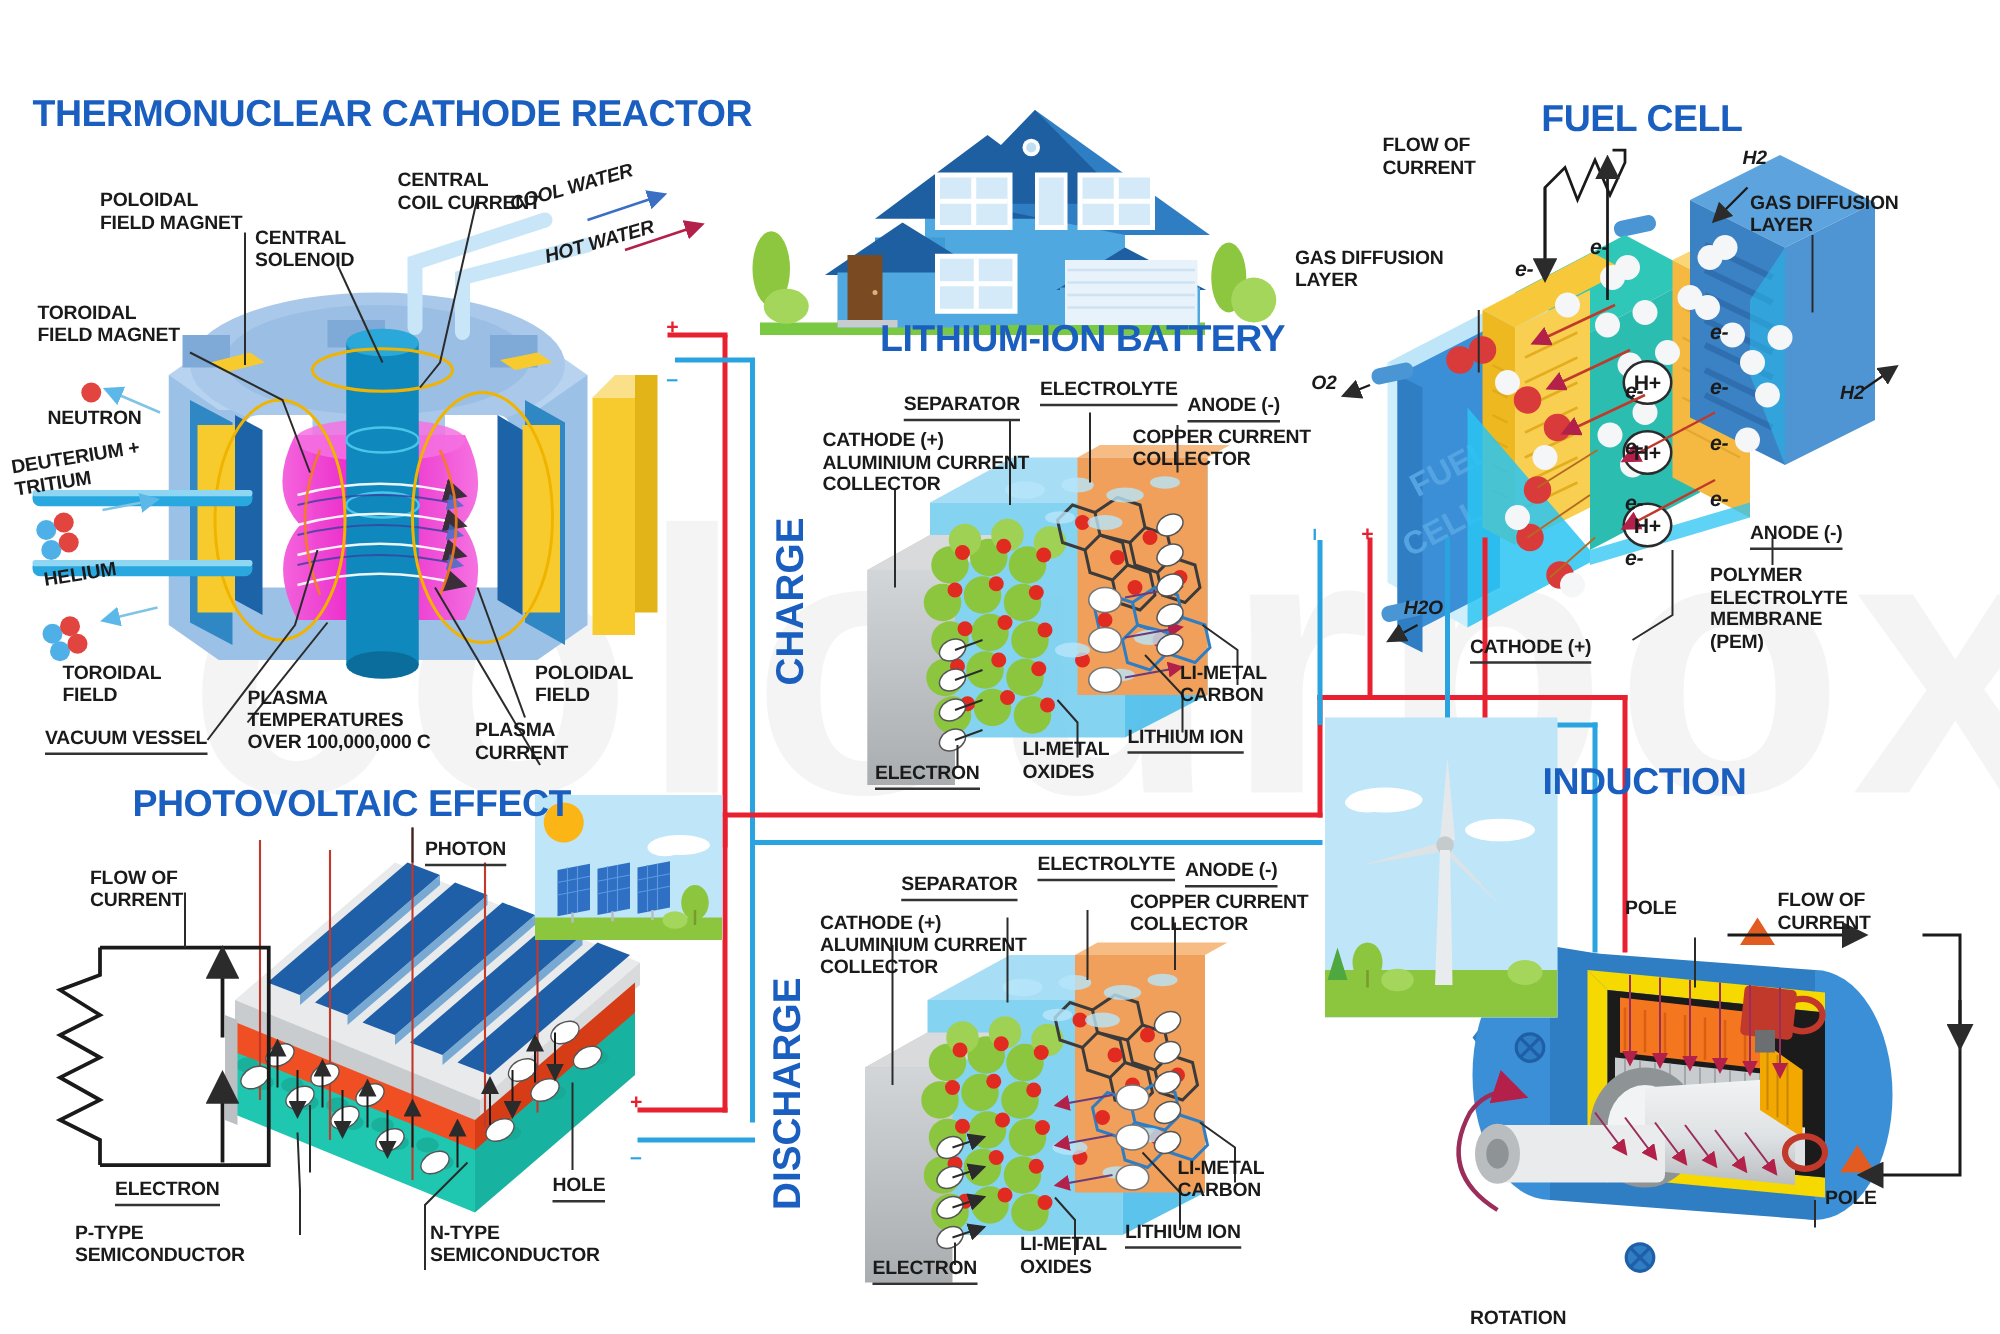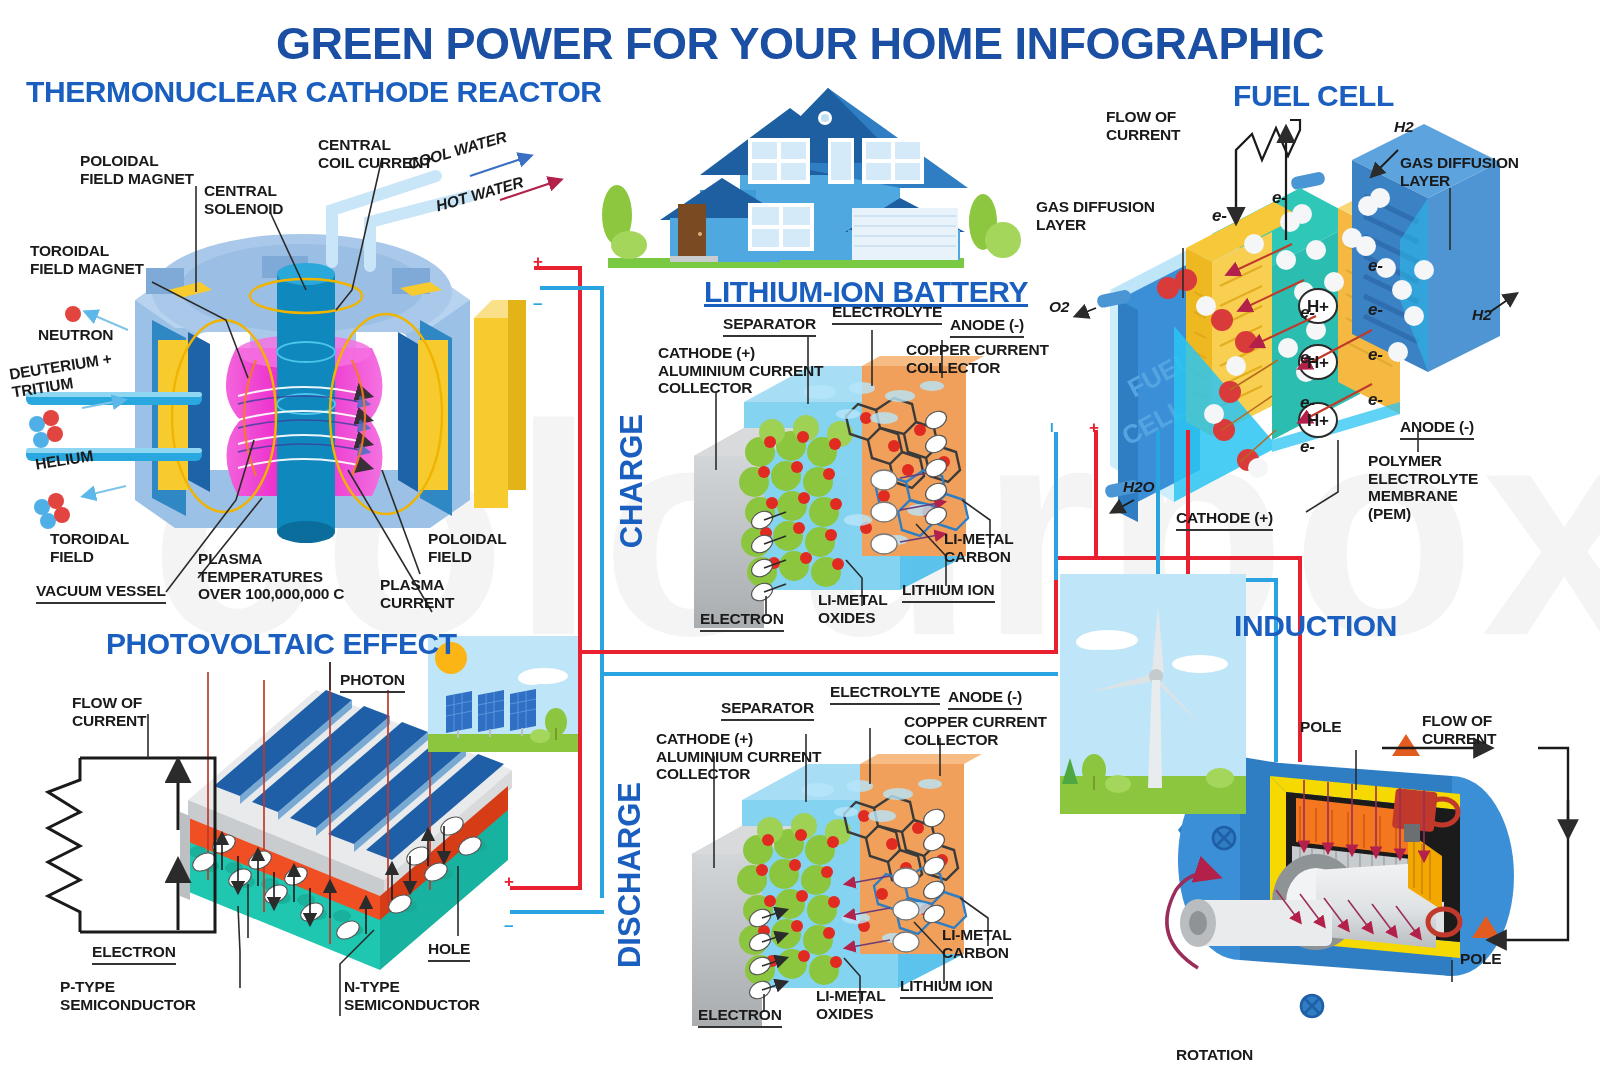--- a/index.html
+++ b/index.html
@@ -64,21 +64,20 @@
   
   .photo { position: absolute; overflow: hidden; background: #bfe6f7; }
 </style>
 </head>
 <body>
 
 <div id="stage">
 
   <div class="watermark">colourbox</div>
 
-  <div class="main-title">GREEN POWER FOR YOUR HOME INFOGRAPHIC</div>
 
   <svg class="svgl" viewBox="0 0 1600 1067">
     <defs>
       <linearGradient id="gPlasma" x1="0" y1="0" x2="1" y2="0">
         <stop offset="0%" stop-color="#f35fdb"></stop>
           <stop offset="45%" stop-color="#ef19c6"></stop>
         <stop offset="100%" stop-color="#f46ee0"></stop>
       </linearGradient>
       <linearGradient id="gGrey" x1="0" y1="0" x2="0" y2="1">
         <stop offset="0%" stop-color="#d3d6d8"></stop>
@@ -961,21 +960,21 @@
       <ellipse cx="58" cy="210" rx="13" ry="9" fill="#a5d65c"></ellipse>
       <ellipse cx="160" cy="204" rx="14" ry="10" fill="#a5d65c"></ellipse>
       <path d="M10,184 L18,210 L2,210 Z" fill="#4fa83f"></path>
     </svg>
   </div>
 
   <div class="sec-title" style="left:26px; top:76px;">THERMONUCLEAR CATHODE REACTOR</div>
 
   <div class="sec-title" style="left:106px; top:628px;">PHOTOVOLTAIC  EFFECT</div>
 
-  <div class="sec-title" style="left:704px; top:276px;text-decoration:underline;">LITHIUM-ION BATTERY</div>
+  <div class="sec-title" style="left:704px; top:256px;">LITHIUM-ION BATTERY</div>
 
   <div class="sec-title" style="left:1233px; top:80px;">FUEL CELL</div>
 
   <div class="sec-title" style="left:1234px; top:610px; line-height:1.06;">
     <div style="text-align:left;">INDUCTION</div>
   </div>
 
   <div class="vtitle" style="left:614px; top:414px;">CHARGE</div>
   <div class="vtitle" style="left:612px; top:782px;">DISCHARGE</div>
 
@@ -1036,21 +1035,21 @@
 
   <div class="lbl c" style="left:72px; top:694px; width:152px;">
     <div>FLOW OF</div>
     <div class="ul">CURRENT</div>
   </div>
 
   <div class="lbl ul" style="left:340px; top:671px;">PHOTON</div>
 
   <div class="lbl ul" style="left:92px; top:943px;">ELECTRON</div>
 
-  <div class="lbl ul" style="left:428px; top:940px;">HOLE</div>
+  <div class="lbl ul" style="left:442px; top:940px;">HOLE</div>
 
   <div class="lbl c" style="left:60px; top:978px; width:200px;">
     <div>P-TYPE</div>
     <div class="ul">SEMICONDUCTOR</div>
   </div>
 
   <div class="lbl c" style="left:344px; top:978px; width:200px;">
     <div>N-TYPE</div>
     <div class="ul">SEMICONDUCTOR</div>
   </div>

